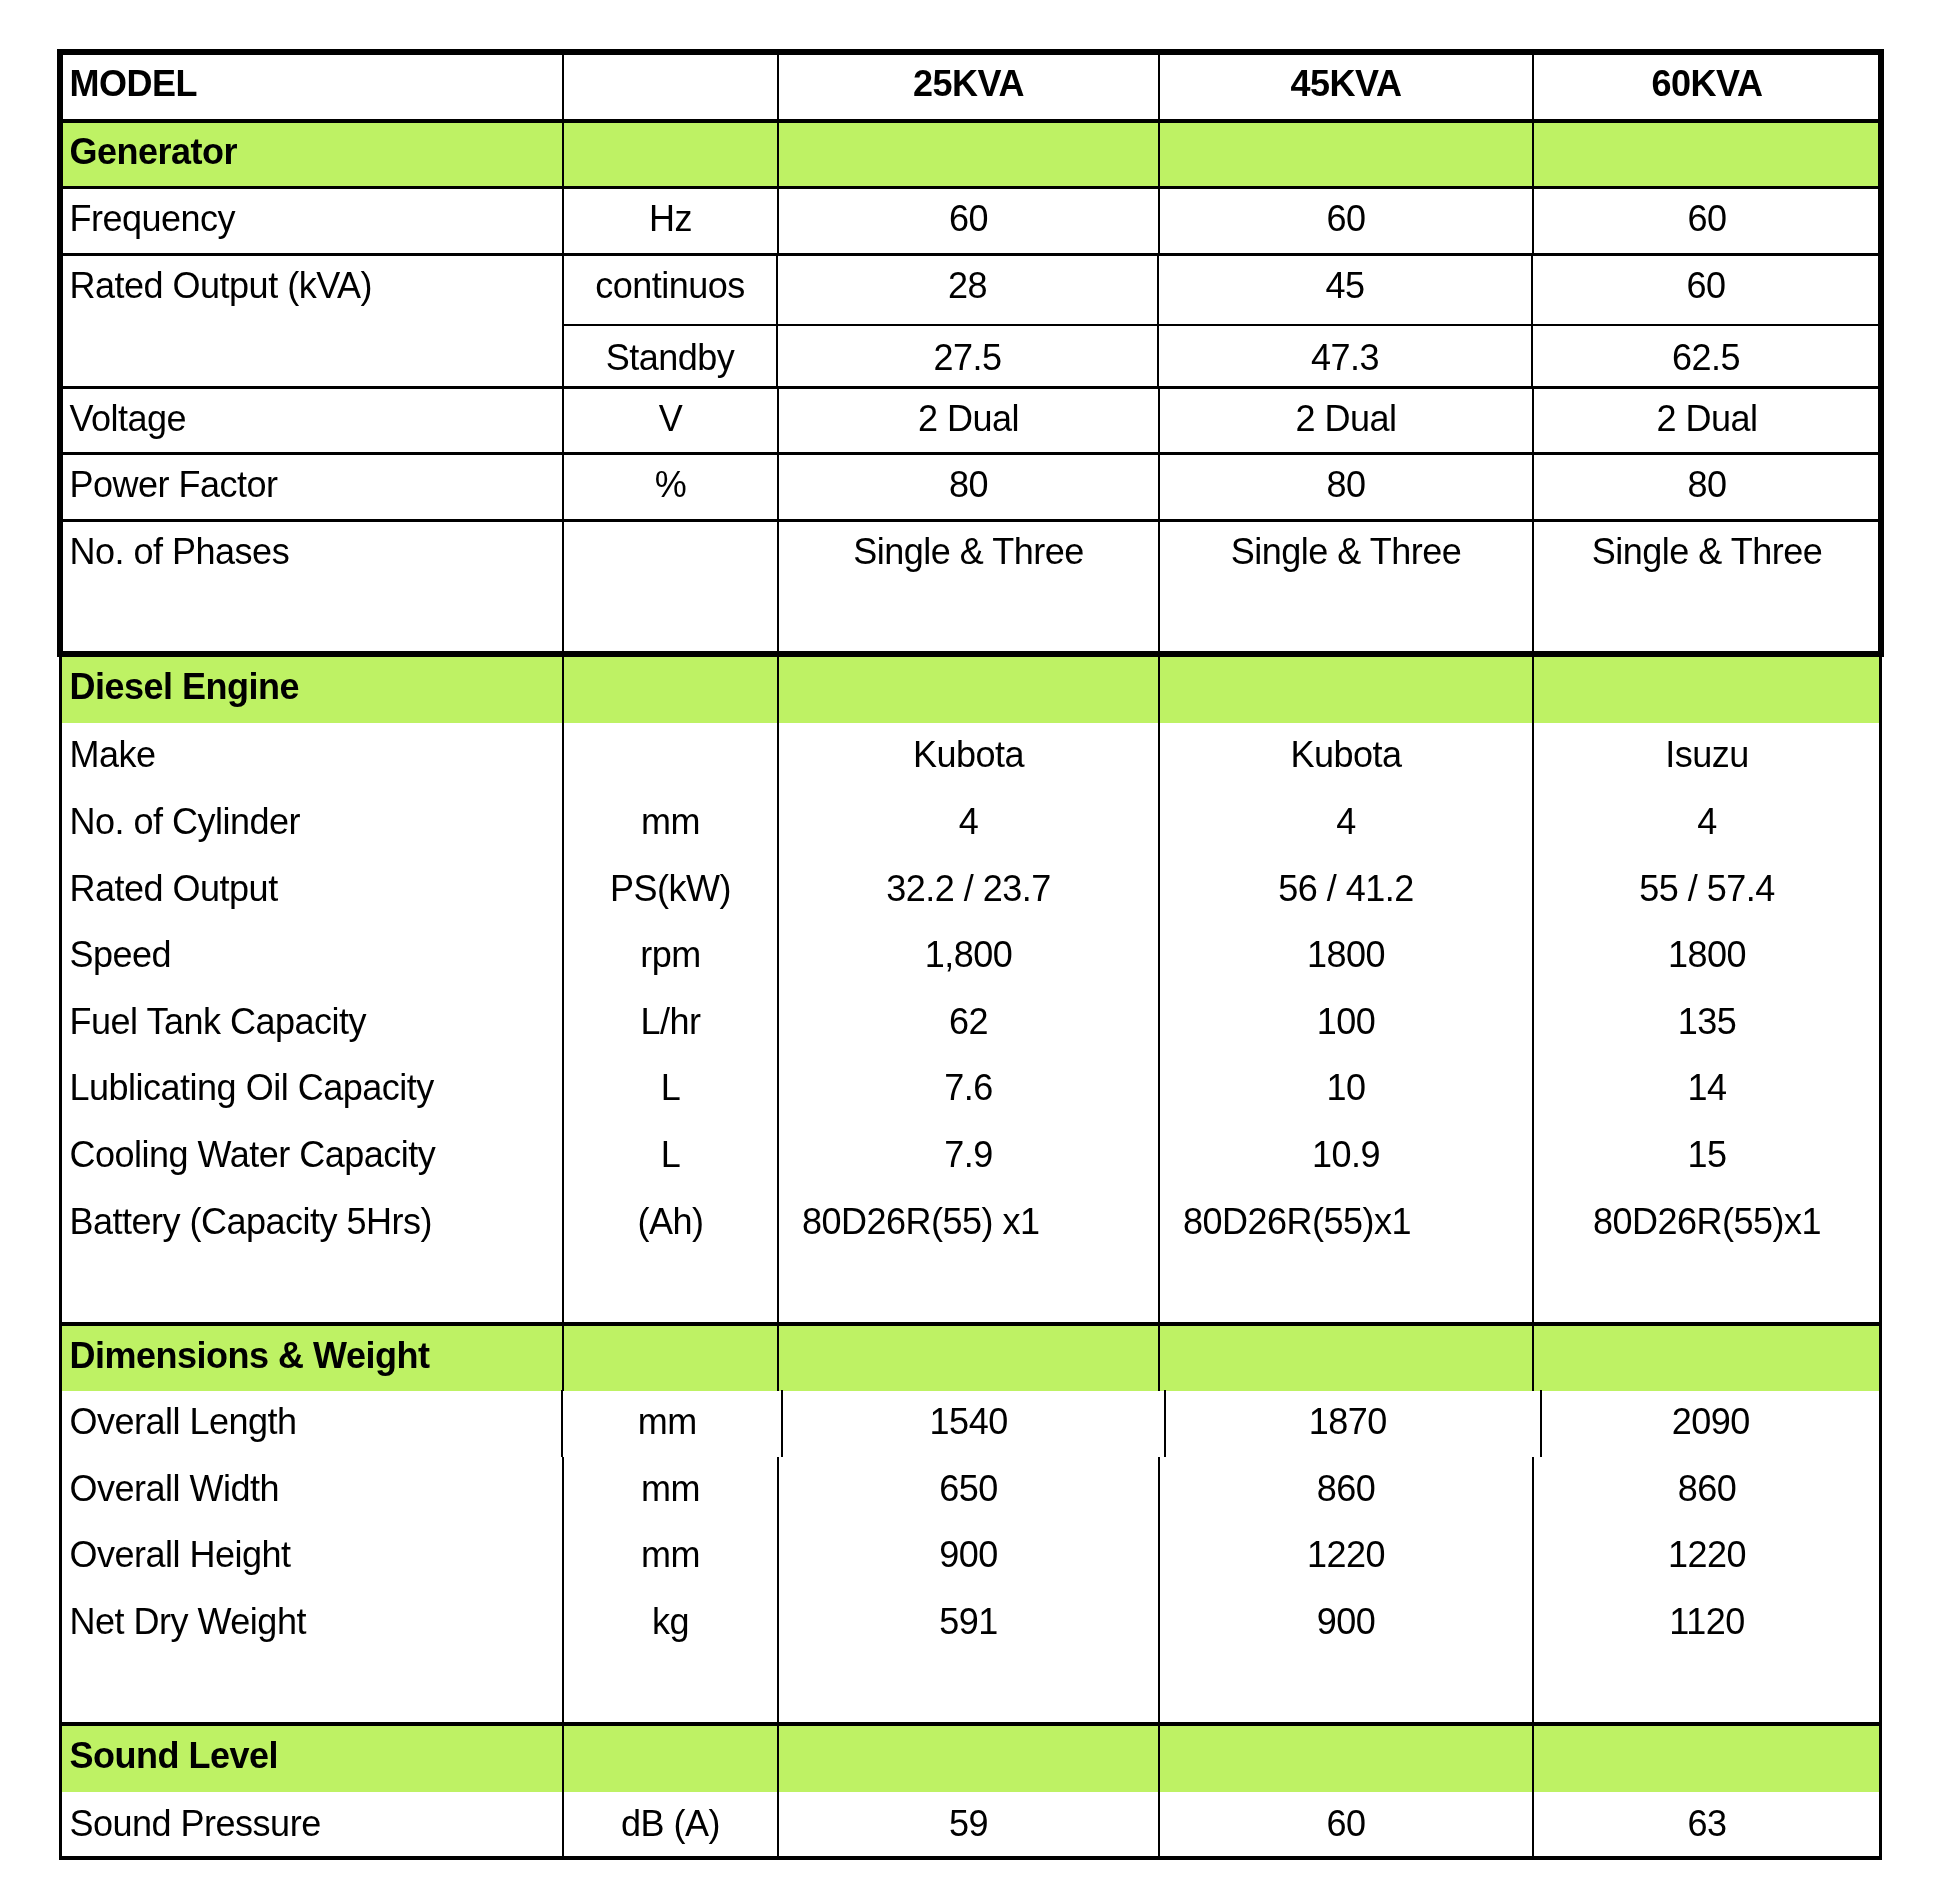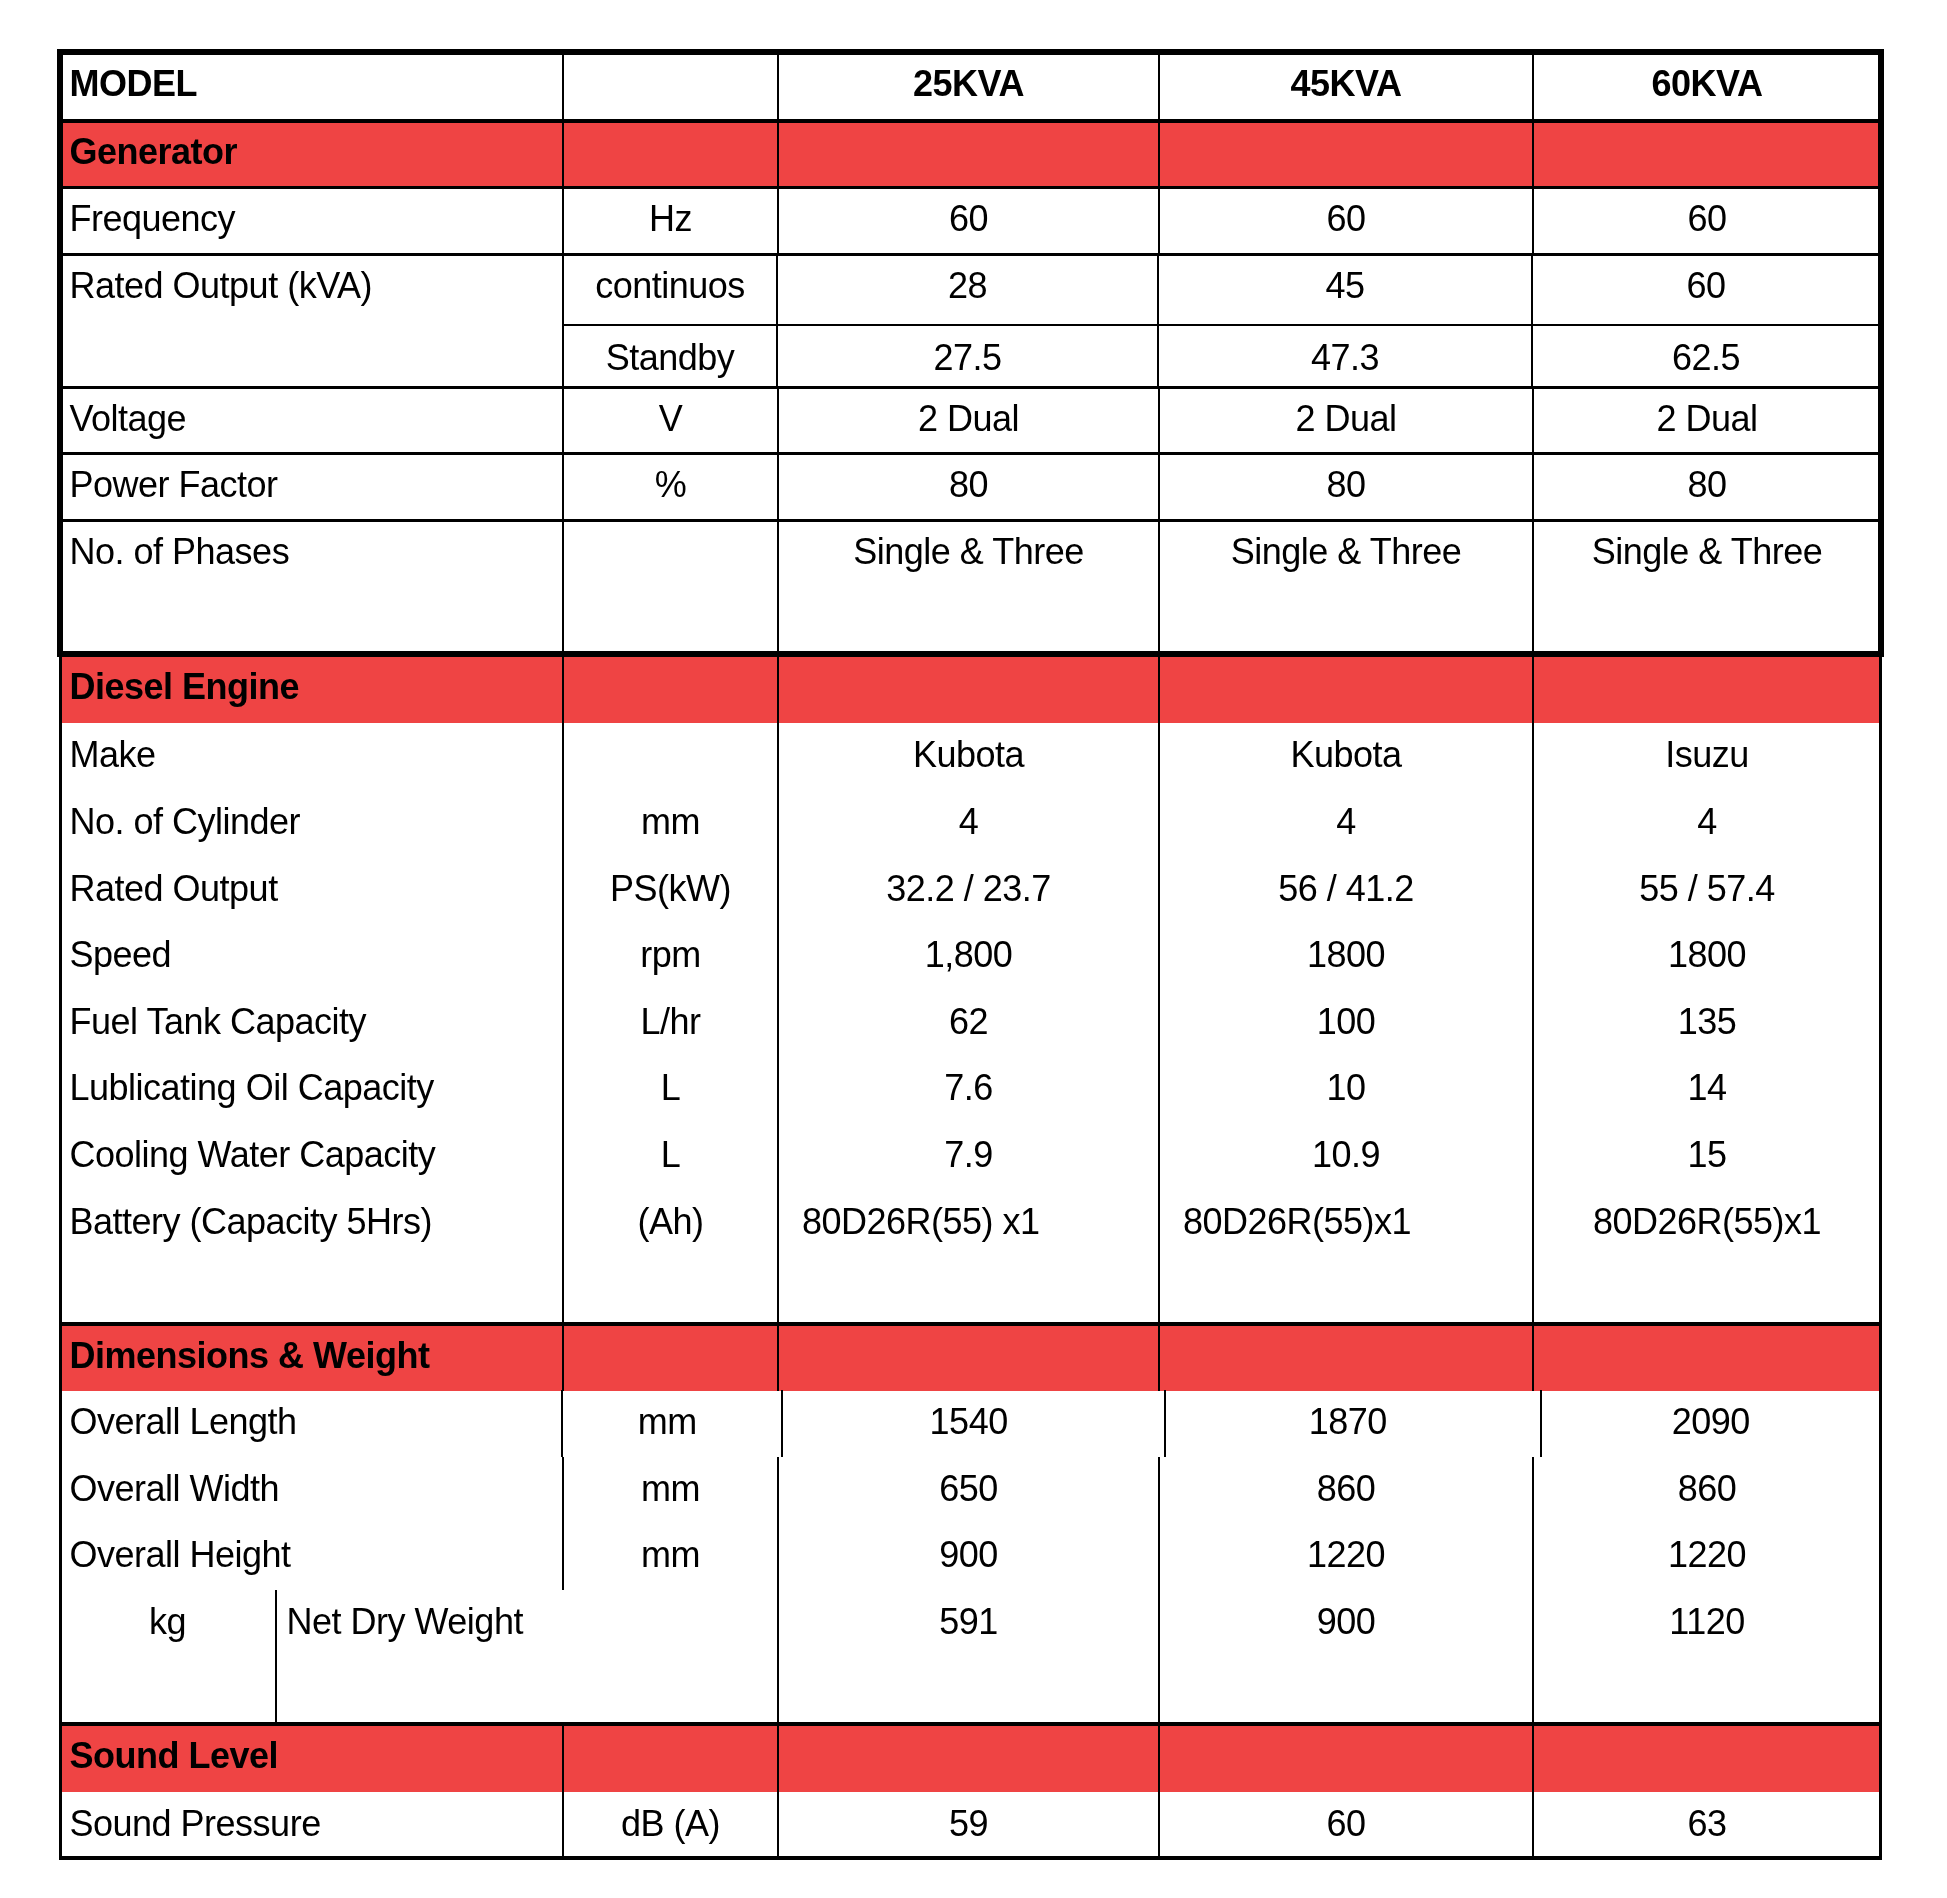--- a/index.html
+++ b/index.html
@@ -10,21 +10,21 @@
   .cell { box-sizing: border-box; height: 100%; display: flex; align-items: flex-start;
           padding-top: 11.4px; font-size: 36px; letter-spacing: -0.5px; white-space: nowrap; overflow: hidden; }
   .c0 { width: 502px; padding-left: 9.5px; }
   .c1 { width: 215px; justify-content: center; }
   .c2 { width: 381px; justify-content: center; }
   .c3 { width: 374px; justify-content: center; }
   .c4 { width: 348px; justify-content: center; }
   .left { justify-content: flex-start !important; padding-left: 23px; }
   .vb > .cell + .cell { border-left: 2.9px solid #000; }
   .bold { font-weight: bold; }
-  .green { background: #ef4444; }
+  .green { background: #bef264; }
   .hline { position: absolute; left: 0; width: 1820px; background: #000; }
   .vline { position: absolute; width: 2.9px; background: #000; }
 </style>
 </head>
 <body>
 
 <div class="tbl">
 
   <div class="row vb" style="top:0;height:68px;">
     <div class="cell c0 bold">MODEL</div>
@@ -173,22 +173,22 @@
     <div class="cell c4">860</div>
   </div>
   <div class="row vb" style="top:1471px;height:67px;">
     <div class="cell c0">Overall Height</div>
     <div class="cell c1">mm</div>
     <div class="cell c2">900</div>
     <div class="cell c3">1220</div>
     <div class="cell c4">1220</div>
   </div>
   <div class="row vb" style="top:1538px;height:134px;">
+    <div class="cell c0">Net Dry Weight</div>
     <div class="cell c1">kg</div>
-    <div class="cell c0">Net Dry Weight</div>
     <div class="cell c2">591</div>
     <div class="cell c3">900</div>
     <div class="cell c4">1120</div>
   </div>
 
   <div class="row vb green" style="top:1672px;height:68px;">
     <div class="cell c0 bold">Sound Level</div>
     <div class="cell c1"></div>
       <div class="cell c2"></div>
       <div class="cell c3"></div>

